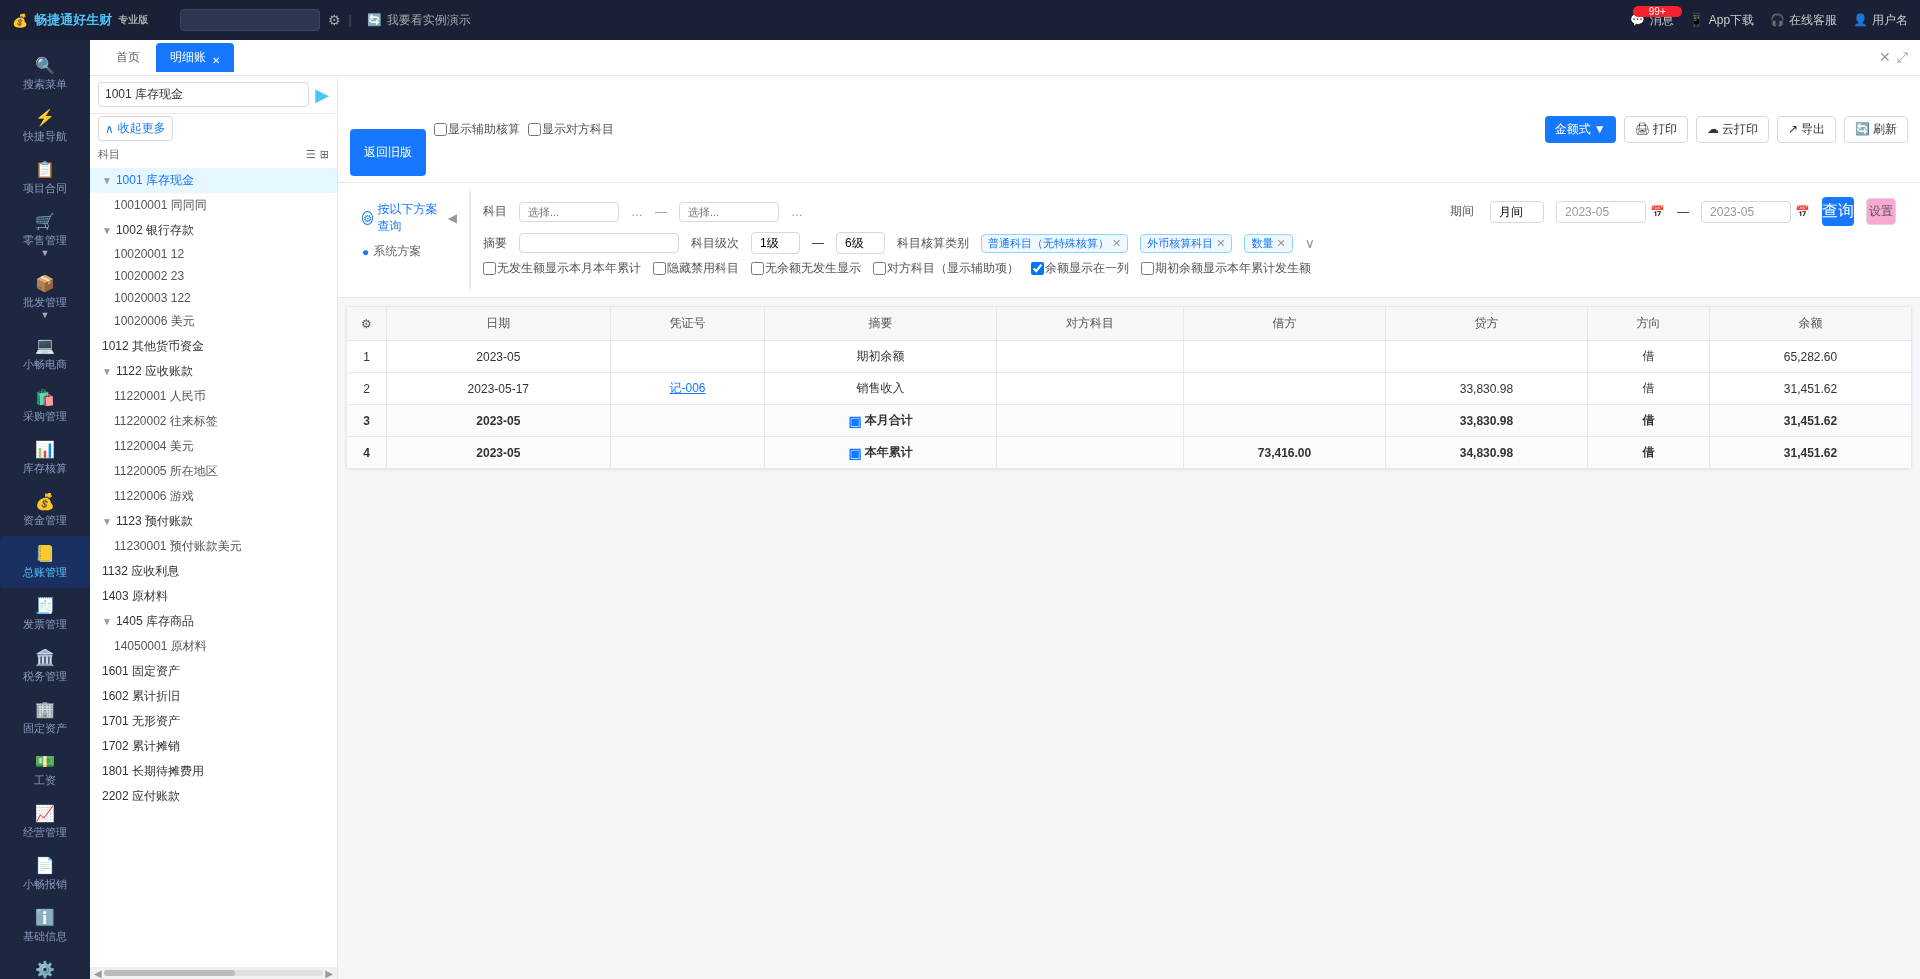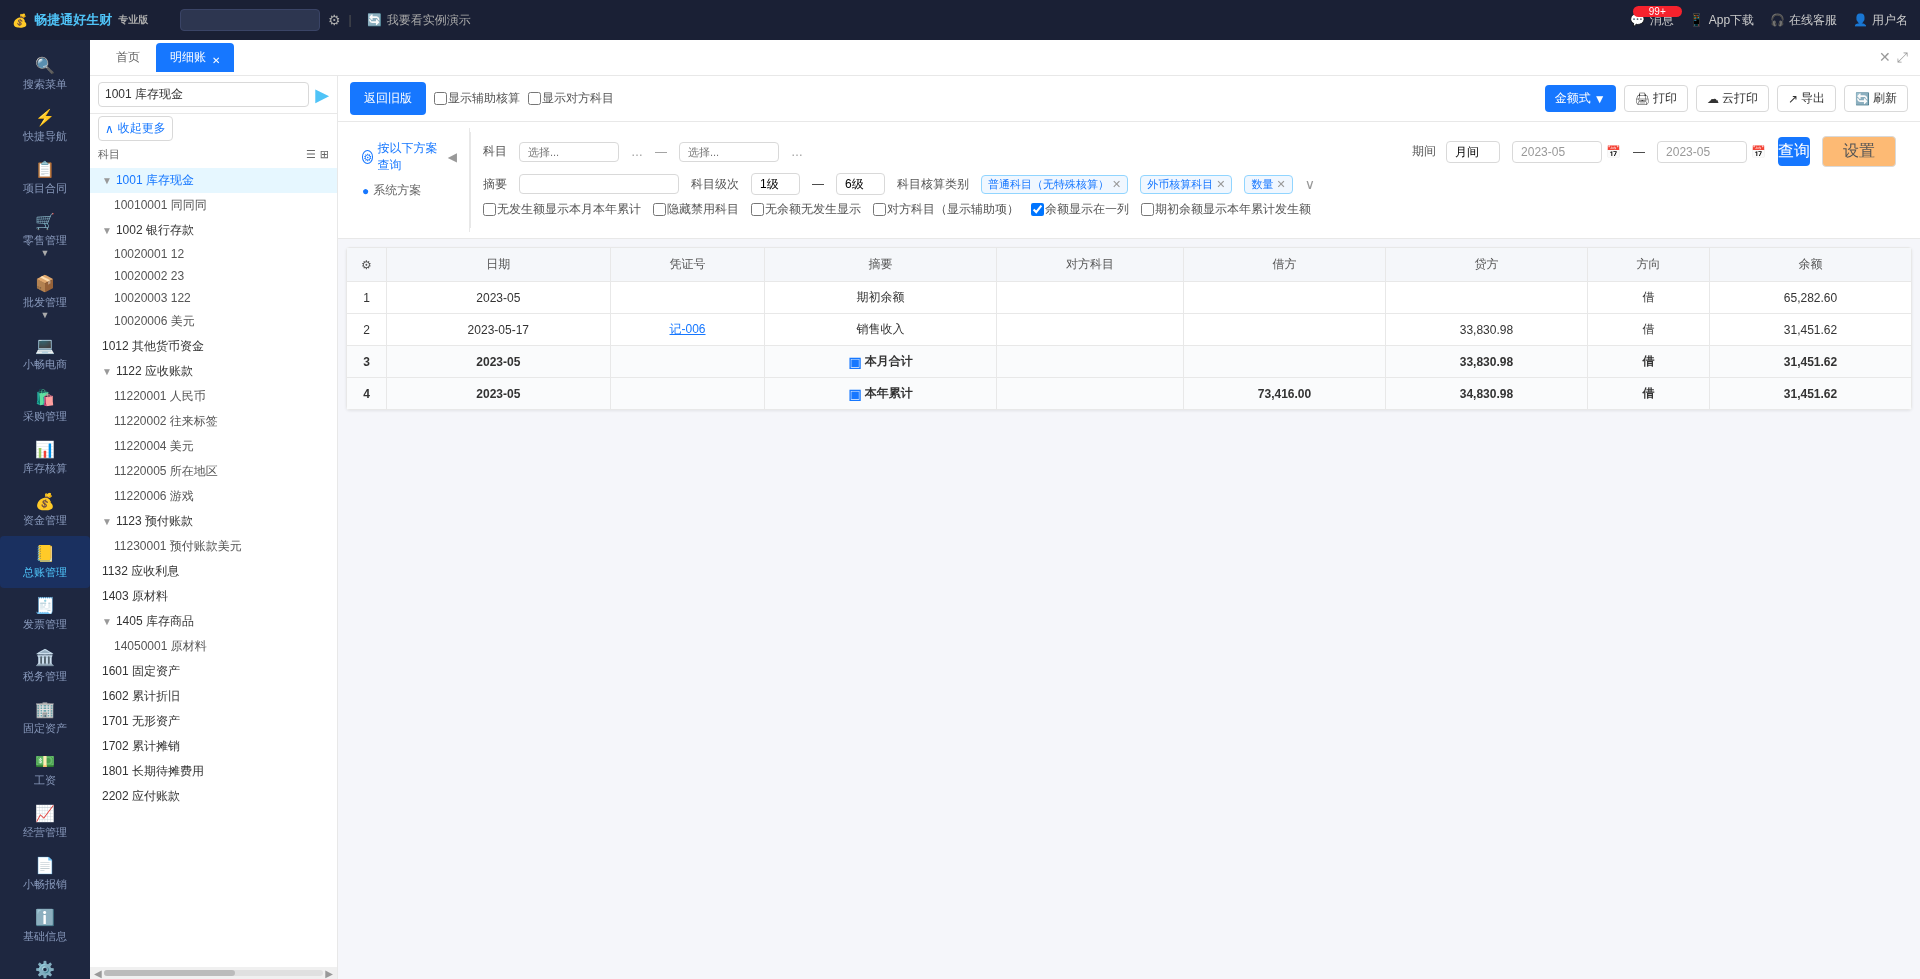--- a/index.html
+++ b/index.html
@@ -48,39 +48,39 @@
     .tree-item.active { background: #e6f7ff; color: #1677ff; }
     .tree-item.parent { font-weight: 500; }
     .tree-item.child { padding-left: 24px; color: #555; }
     .tree-arrow { font-size: 10px; color: #999; }
 
     
     .right-panel { flex: 1; display: flex; flex-direction: column; overflow: hidden; }
 
     
     .toolbar { padding: 6px 12px; background: #fff; border-bottom: 1px solid #e8e8e8; display: flex; align-items: center; gap: 8px; }
-    .btn-primary { background: #1677ff; color: #fff; border: none; border-radius: 4px; padding: 8px 14px; font-size: 12px; cursor: pointer; }
+    .btn-primary { background: #1677ff; color: #fff; border: none; border-radius: 4px; padding: 15px 14px; font-size: 12px; cursor: pointer; margin-top: 47px; }
     .btn-default { background: #fff; color: #333; border: 1px solid #d9d9d9; border-radius: 4px; padding: 4px 10px; font-size: 12px; cursor: pointer; display: flex; align-items: center; gap: 3px; }
     .checkbox-label { display: flex; align-items: center; gap: 1px; font-size: 12px; color: #555; cursor: pointer; }
     .toolbar-right { margin-left: auto; display: flex; align-items: center; gap: 8px; }
     .dropdown-btn { background: #1677ff; color: #fff; border: none; border-radius: 4px; padding: 5px 10px; font-size: 12px; cursor: pointer; display: flex; align-items: center; gap: 3px; }
 
     
     .query-bar { background: #fff; border-bottom: 1px solid #e8e8e8; padding: 6px 12px; }
     .query-row { display: flex; align-items: center; gap: 12px; margin-bottom: 6px; flex-wrap: wrap; }
     .query-label { font-size: 12px; color: #555; white-space: nowrap; }
     .query-input { border: 1px solid #d9d9d9; border-radius: 4px; padding: 3px 8px; font-size: 11px; color: #999; min-width: 80px; }
     .query-select { border: 1px solid #d9d9d9; border-radius: 4px; padding: 3px 20px 3px 8px; font-size: 12px; appearance: none; background: #fff; cursor: pointer; }
     .query-date { display: flex; align-items: center; gap: 4px; }
     .query-date input { border: 1px solid #d9d9d9; border-radius: 4px; padding: 3px 8px; font-size: 12px; width: 90px; }
-    .period-select { display: flex; align-items: center; gap: 10px; }
+    .period-select { display: flex; align-items: center; gap: 16px; }
     .tag { background: #f0f7ff; border: 1px solid #91d5ff; border-radius: 4px; padding: 1px 6px; font-size: 11px; color: #1677ff; display: flex; align-items: center; gap: 3px; }
     .tag .x { cursor: pointer; color: #999; }
     .query-search-btn { background: #1677ff; color: #fff; border: none; border-radius: 4px; padding: 4px 0; font-size: 16px; cursor: pointer; }
-    .query-settings-btn { background: #fdba74; color: #555; border: 1px solid #d9d9d9; border-radius: 4px; padding: 4px 20px; font-size: 16px; cursor: pointer; }
+    .query-settings-btn { background: #f9a8d4; color: #555; border: 1px solid #d9d9d9; border-radius: 4px; padding: 4px 2px; font-size: 12px; cursor: pointer; }
 
     
     .left-query { width: 120px; border-right: 1px solid #e8e8e8; padding: 8px; }
     .left-query-btn { display: flex; align-items: center; gap: 4px; font-size: 12px; color: #1677ff; cursor: pointer; padding: 4px; }
     .system-scheme { display: flex; align-items: center; gap: 4px; font-size: 12px; color: #666; cursor: pointer; padding: 4px; }
 
     
     .data-table-wrapper { flex: 1; overflow: auto; padding: 8px; }
     .data-table { width: 100%; border-collapse: collapse; background: #fff; border-radius: 4px; overflow: hidden; box-shadow: 0 1px 3px rgba(0,0,0,0.08); }
     .data-table th { background: #f5f7fa; padding: 8px 10px; font-size: 12px; font-weight: 500; color: #555; border: 1px solid #e8e8e8; text-align: center; white-space: nowrap; }

